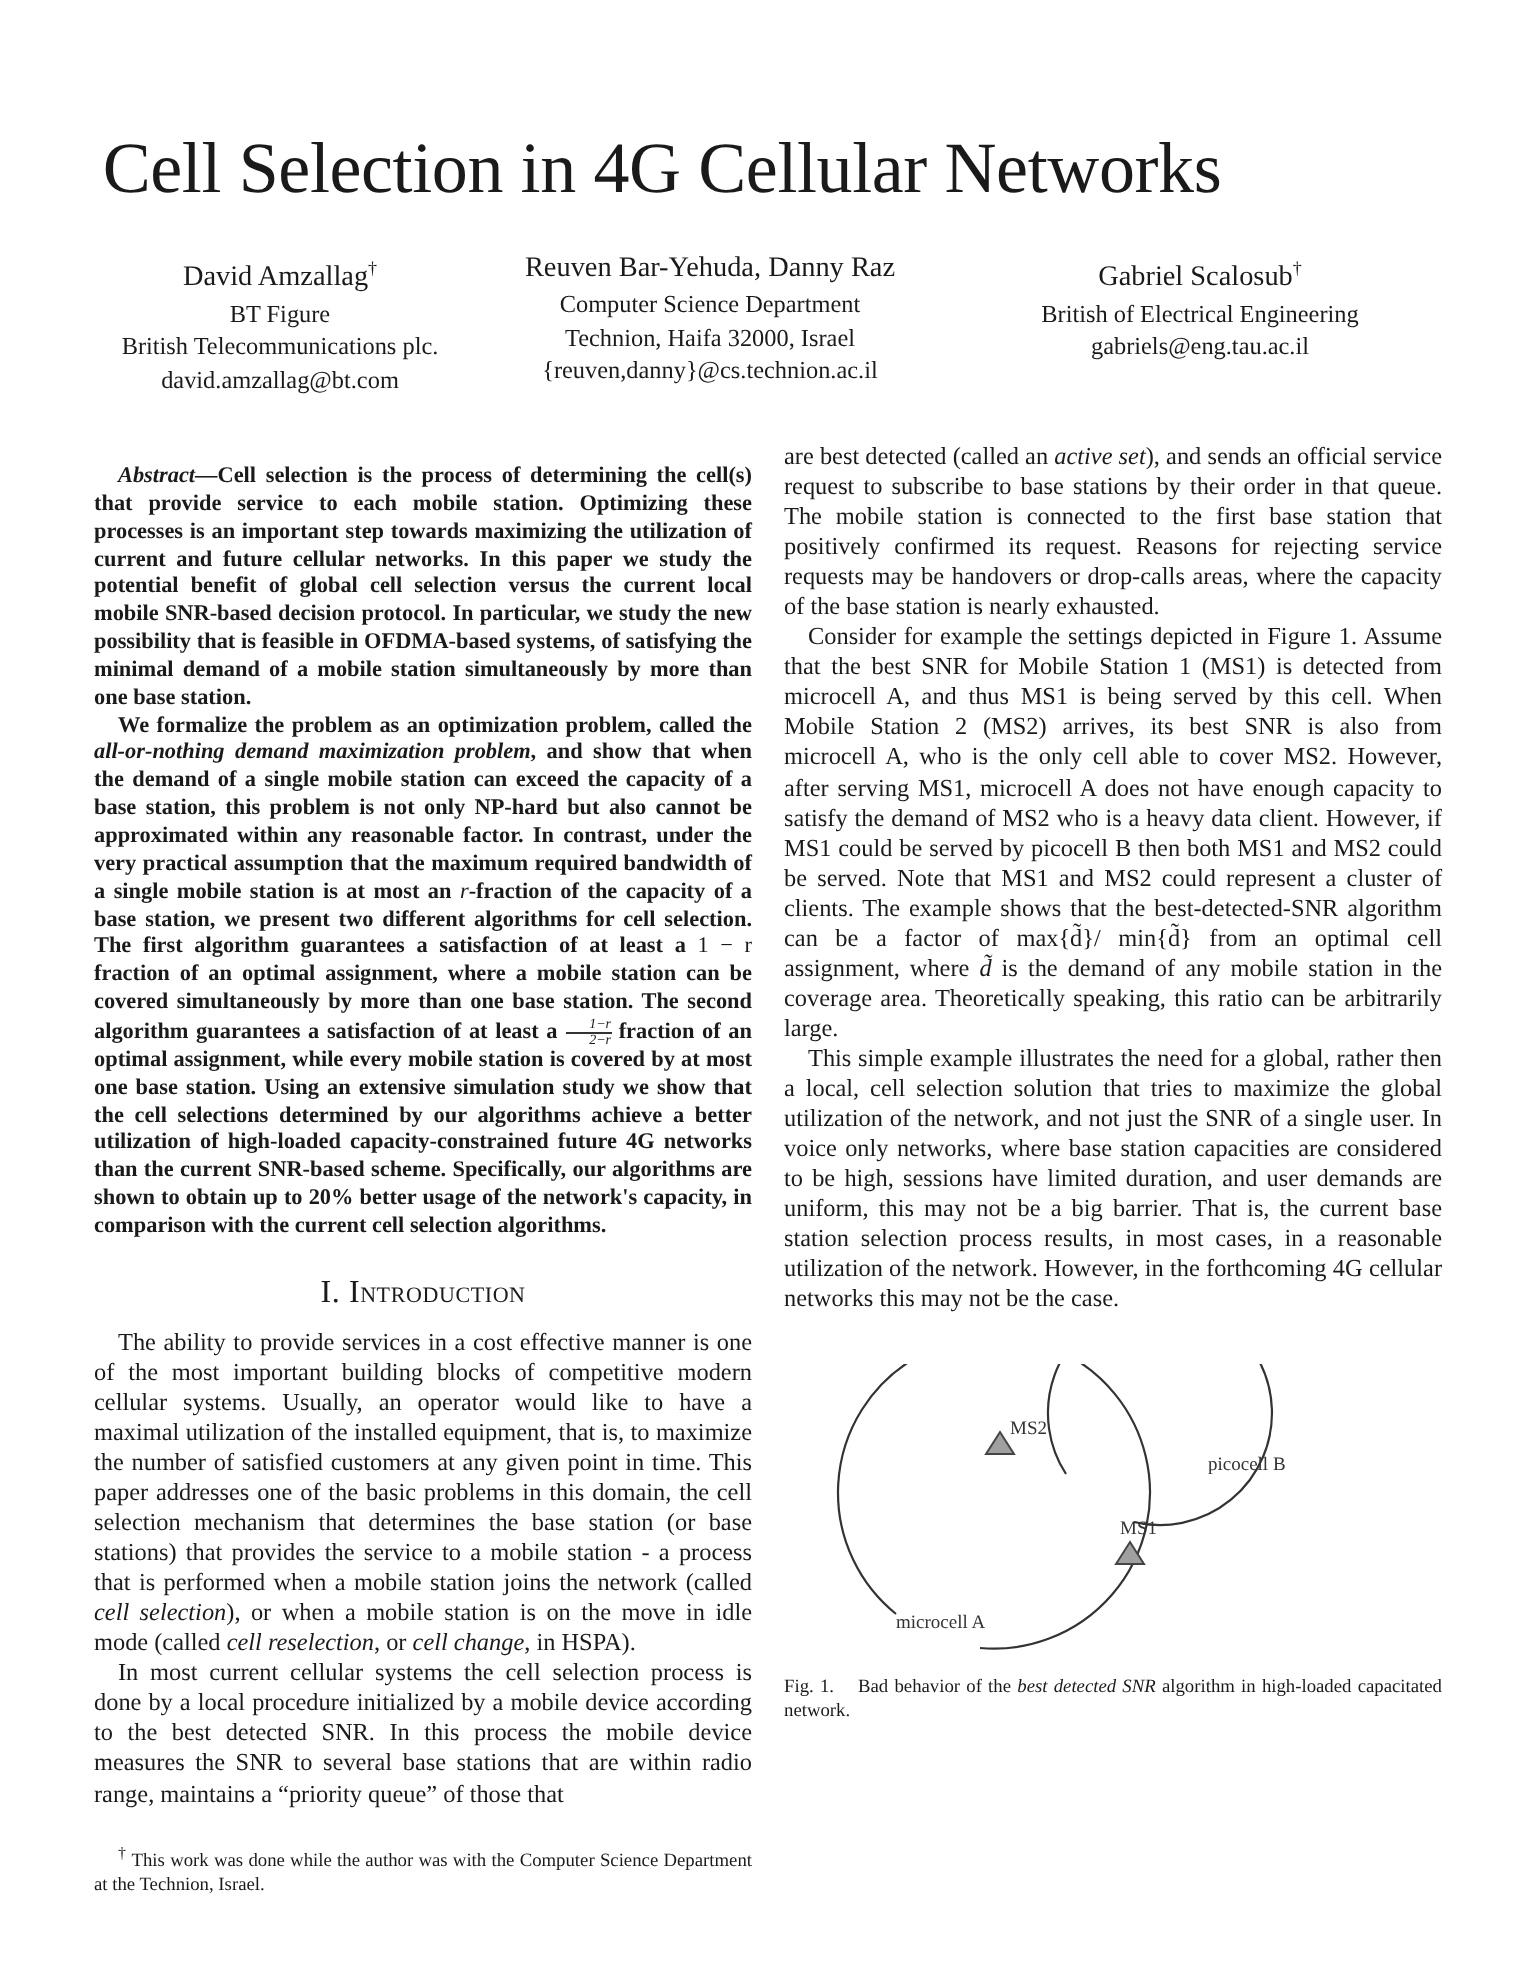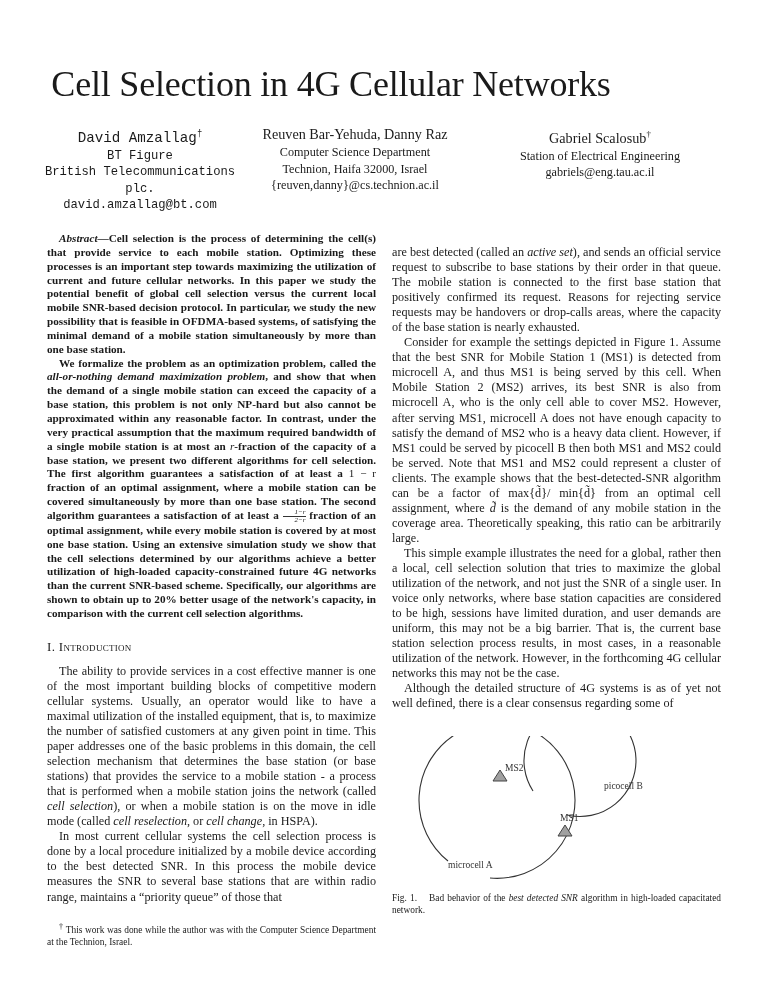--- a/index.html
+++ b/index.html
@@ -6,59 +6,59 @@
   body { width:768px; height:994px; position:relative; overflow:hidden;
          font-family:"Liberation Serif", "DejaVu Serif", serif; color:#1a1a1a; }
   .title { position:absolute; top:62px; left:0; width:662px; text-align:center;
            font-size:36px; line-height:44px; font-weight:normal; letter-spacing:-0.2px; }
   .authors { position:absolute; top:125px; left:40px; width:690px; display:flex; justify-content:space-between; }
   .author { text-align:center; font-size:12.2px; line-height:16.5px; }
   .author .name { font-size:14.2px; line-height:19px; }
   .author .name sup { font-size:9px; }
   .col { position:absolute; top:232px; width:329px; font-size:12.2px; line-height:15.05px; text-align:justify; hyphens:auto; }
   .col.left { left:47px; }
-  .col.right { left:392px; top:221px;margin-top:24px; }
+  .col.right { left:392px; top:221px; }
   .abstract { font-weight:bold; font-size:11.2px; line-height:13.85px; }
   .abstract p { margin:0; text-indent:12px; }
   p { margin:0; text-indent:12px; }
-  .section-heading { font-size:13px; margin:18px 0 10px 0; letter-spacing:0.3px; }
+  .section-heading { text-align:center; font-size:16px; margin:18px 0 10px 0; letter-spacing:0.3px; }
   .section-heading .sc { font-variant:small-caps; }
   .footnote { font-size:9.4px; line-height:12px; margin-top:16px; text-indent:12px; }
   .footnote sup { font-size:8px; }
   .figure { position:relative; width:329px; height:150px; margin-top:25px; }
   .figure svg { position:absolute; left:0; top:0; }
   .caption { font-size:9.4px; line-height:12px; text-align:justify; margin-top:6px; }
   .caption .lbl { margin-right:12px; }
   .frac { display:inline-block; vertical-align:middle; font-size:7px; line-height:7px; text-align:center; font-weight:normal; font-style:italic; }
   .frac span { display:block; }
   .frac .num { border-bottom:0.6px solid #333; }
   em, i { font-style:italic; }
   .math { font-style:italic; font-weight:normal; }
 </style>
 </head>
 <body>
 
 <div class="title">Cell Selection in 4G Cellular Networks</div>
 
 <div class="authors">
-  <div class="author" style="width:200px;font-family:Liberation Mono, monospace;">
+  <div class="author" style="width:200px;">
     <div class="name"><span>David Amzallag</span><sup>†</sup></div>
     <div>BT Figure</div>
     <div>British Telecommunications plc.</div>
     <div>david.amzallag@bt.com</div>
   </div>
   <div class="author" style="width:200px;">
     <div class="name"><span>Reuven Bar-Yehuda, Danny Raz</span></div>
     <div>Computer Science Department</div>
     <div>Technion, Haifa 32000, Israel</div>
     <div>{reuven,danny}@cs.technion.ac.il</div>
   </div>
   <div class="author" style="width:260px;">
     <div class="name"><span>Gabriel Scalosub</span><sup>†</sup></div>
-    <div>Station of Electrical Engineering</div>
+    <div>British of Electrical Engineering</div>
     <div>gabriels@eng.tau.ac.il</div>
   </div>
 </div>
 
 <div class="col left">
   <div class="abstract">
     <p><i>Abstract</i><span>—</span><span>Cell selection is the process of determining the cell(s) that provide service to each mobile station. Optimizing these processes is an important step towards maximizing the utilization of current and future cellular networks. In this paper we study the potential benefit of global cell selection versus the current local mobile SNR-based decision protocol. In particular, we study the new possibility that is feasible in OFDMA-based systems, of satisfying the minimal demand of a mobile station simultaneously by more than one base station.</span></p>
     <p><span>We formalize the problem as an optimization problem, called the </span><i>all-or-nothing demand maximization problem</i><span>, and show that when the demand of a single mobile station can exceed the capacity of a base station, this problem is not only NP-hard but also cannot be approximated within any reasonable factor. In contrast, under the very practical assumption that the maximum required bandwidth of a single mobile station is at most an </span><span class="math">r</span><span>-fraction of the capacity of a base station, we present two different algorithms for cell selection. The first algorithm guarantees a satisfaction of at least a </span><span class="math" style="font-style:normal;">1 − r</span><span> fraction of an optimal assignment, where a mobile station can be covered simultaneously by more than one base station. The second algorithm guarantees a satisfaction of at least a </span><span class="frac"><span class="num">1−r</span><span class="den">2−r</span></span><span> fraction of an optimal assignment, while every mobile station is covered by at most one base station. Using an extensive simulation study we show that the cell selections determined by our algorithms achieve a better utilization of high-loaded capacity-constrained future 4G networks than the current SNR-based scheme. Specifically, our algorithms are shown to obtain up to 20% better usage of the network's capacity, in comparison with the current cell selection algorithms.</span></p>
   </div>
 
@@ -69,21 +69,20 @@
   <p><span>The ability to provide services in a cost effective manner is one of the most important building blocks of competitive modern cellular systems. Usually, an operator would like to have a maximal utilization of the installed equipment, that is, to maximize the number of satisfied customers at any given point in time. This paper addresses one of the basic problems in this domain, the cell selection mechanism that determines the base station (or base stations) that provides the service to a mobile station - a process that is performed when a mobile station joins the network (called </span><em>cell selection</em><span>), or when a mobile station is on the move in idle mode (called </span><em>cell reselection</em><span>, or </span><em>cell change</em><span>, in HSPA).</span></p>
   <p>In most current cellular systems the cell selection process is done by a local procedure initialized by a mobile device according to the best detected SNR. In this process the mobile device measures the SNR to several base stations that are within radio range, maintains a “priority queue” of those that</p>
 
   <div class="footnote"><sup>†</sup><span> This work was done while the author was with the Computer Science Department at the Technion, Israel.</span></div>
 </div>
 
 <div class="col right">
   <p style="text-indent:0;"><span>are best detected (called an </span><em>active set</em><span>), and sends an official service request to subscribe to base stations by their order in that queue. The mobile station is connected to the first base station that positively confirmed its request. Reasons for rejecting service requests may be handovers or drop-calls areas, where the capacity of the base station is nearly exhausted.</span></p>
   <p><span>Consider for example the settings depicted in Figure 1. Assume that the best SNR for Mobile Station 1 (MS1) is detected from microcell A, and thus MS1 is being served by this cell. When Mobile Station 2 (MS2) arrives, its best SNR is also from microcell A, who is the only cell able to cover MS2. However, after serving MS1, microcell A does not have enough capacity to satisfy the demand of MS2 who is a heavy data client. However, if MS1 could be served by picocell B then both MS1 and MS2 could be served. Note that MS1 and MS2 could represent a cluster of clients. The example shows that the best-detected-SNR algorithm can be a factor of </span><span class="math" style="font-style:normal;">max{d̃}/ min{d̃}</span><span> from an optimal cell assignment, where </span><span class="math">d̃</span><span> is the demand of any mobile station in the coverage area. Theoretically speaking, this ratio can be arbitrarily large.</span></p>
   <p>This simple example illustrates the need for a global, rather then a local, cell selection solution that tries to maximize the global utilization of the network, and not just the SNR of a single user. In voice only networks, where base station capacities are considered to be high, sessions have limited duration, and user demands are uniform, this may not be a big barrier. That is, the current base station selection process results, in most cases, in a reasonable utilization of the network. However, in the forthcoming 4G cellular networks this may not be the case.</p>
-  <p>Although the detailed structure of 4G systems is as of yet not well defined, there is a clear consensus regarding some of</p>
 
   <div class="figure">
     <svg width="329" height="150" viewBox="0 0 329 150">
 
       <path d="M 98 142 A 78 78 0 1 0 56 125" fill="none" stroke="#333" stroke-width="1.1"></path>
 
       <path d="M 175 79 A 56 56 0 1 0 141 55" fill="none" stroke="#333" stroke-width="1.1"></path>
 
       <polygon points="101,45 108,34 115,45" fill="#a0a0a0" stroke="#444" stroke-width="1"></polygon>
 

